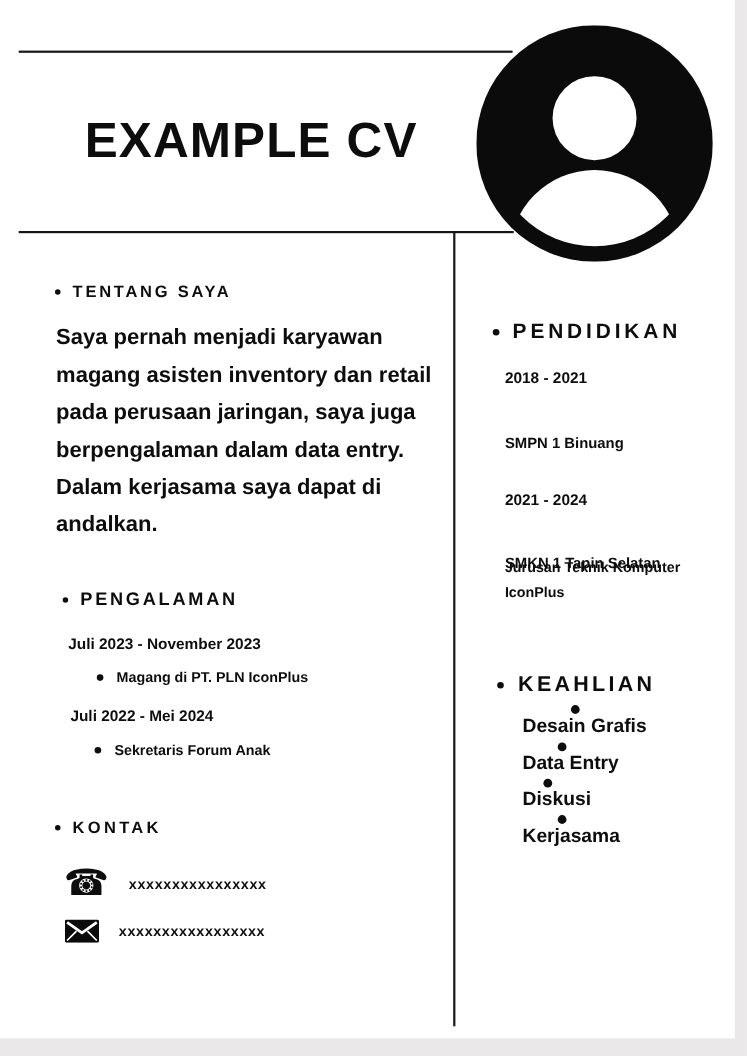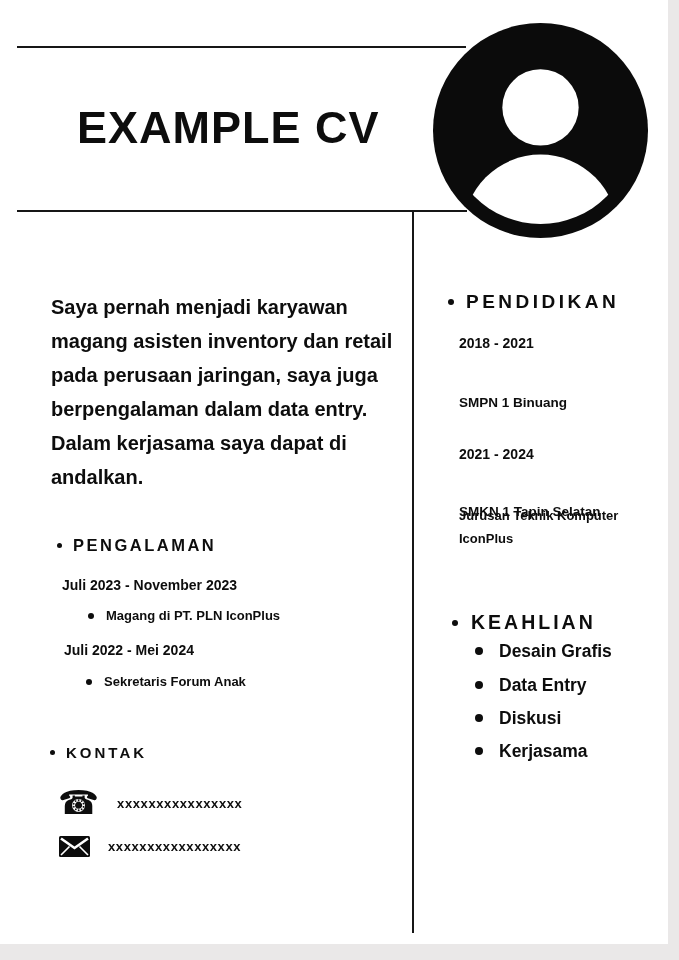--- a/index.html
+++ b/index.html
@@ -57,21 +57,21 @@
   .contact-val{margin-left:18px;font-size:13px;font-weight:bold;letter-spacing:0.6px;}
 
   .edu-period{position:absolute;font-size:14px;font-weight:bold;white-space:nowrap;}
   .edu-p1{left:459px;top:335px;}
   .edu-p2{left:459px;top:446px;text-align:right;}
   .edu-school{position:absolute;font-size:13.5px;font-weight:bold;white-space:nowrap;margin-top:28px;}
   .edu-s1{left:459px;top:367px;}
   .edu-s2{left:459px;top:476px;}
   .edu-major{position:absolute;left:459px;top:504px;width:200px;font-size:13px;font-weight:bold;line-height:23px;}
 
-  .skill-row{position:absolute;left:475px;display:flex;align-items:center;font-size:17.5px;font-weight:bold;white-space:nowrap;height:20px;}
+  .skill-row{position:absolute;left:475px;display:flex;align-items:center;font-size:17.5px;font-weight:bold;white-space:nowrap;height:20px;flex-direction:column;}
   .skill-row .dot{width:8px;height:8px;margin-right:16px;}
   .sk-0{top:641px;}
   .sk-1{top:675px;}
   .sk-2{top:708px;}
   .sk-3{top:741px;}
 </style>
 </head>
 <body>
 
 <div class="paper">
@@ -90,20 +90,24 @@
           </clipPath>
         </defs>
       <circle cx="107" cy="107" r="107" fill="#0b0b0b"></circle>
       <g clip-path="url(#avclip)">
         <circle cx="107" cy="84" r="38" fill="#ffffff"></circle>
         <circle cx="107" cy="208" r="77" fill="#ffffff"></circle>
       </g>
     </svg>
   </div>
 
+  <div class="sec-h h-about">
+    <span class="dot"></span>
+    <span>TENTANG SAYA</span>
+  </div>
   <p class="about-body">Saya pernah menjadi karyawan magang asisten inventory dan retail pada perusaan jaringan, saya juga berpengalaman dalam data entry. Dalam kerjasama saya dapat di andalkan.</p>
 
   <div class="sec-h h-exp">
     <span class="dot"></span>
     <span>PENGALAMAN</span>
   </div>
   <div class="period period-1">Juli 2023 - November 2023</div>
   <div class="item-row item-1">
     <span class="dot"></span>
     <span>Magang di PT. PLN IconPlus</span>

